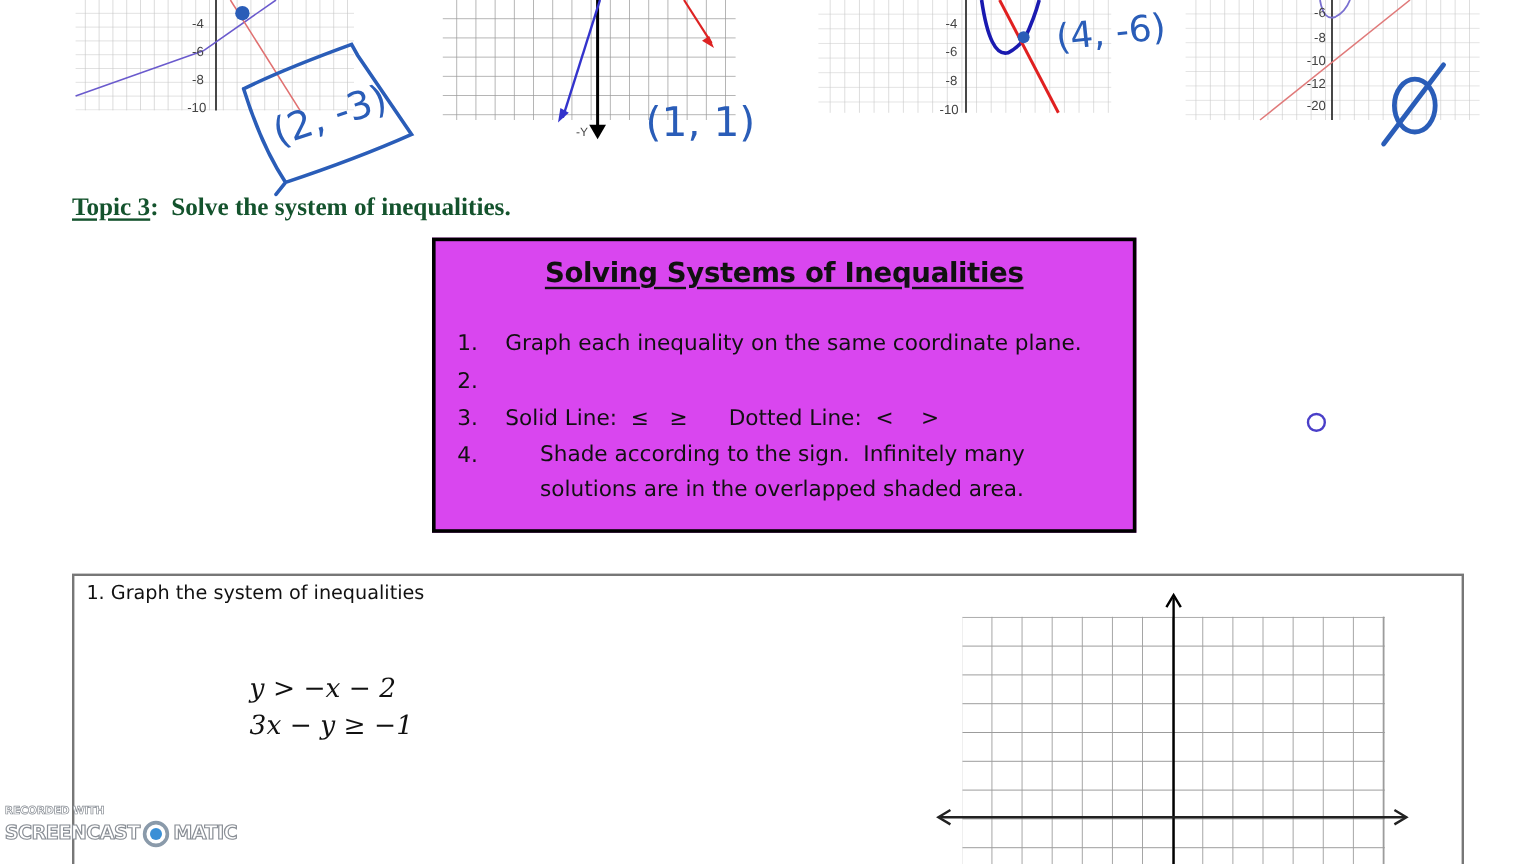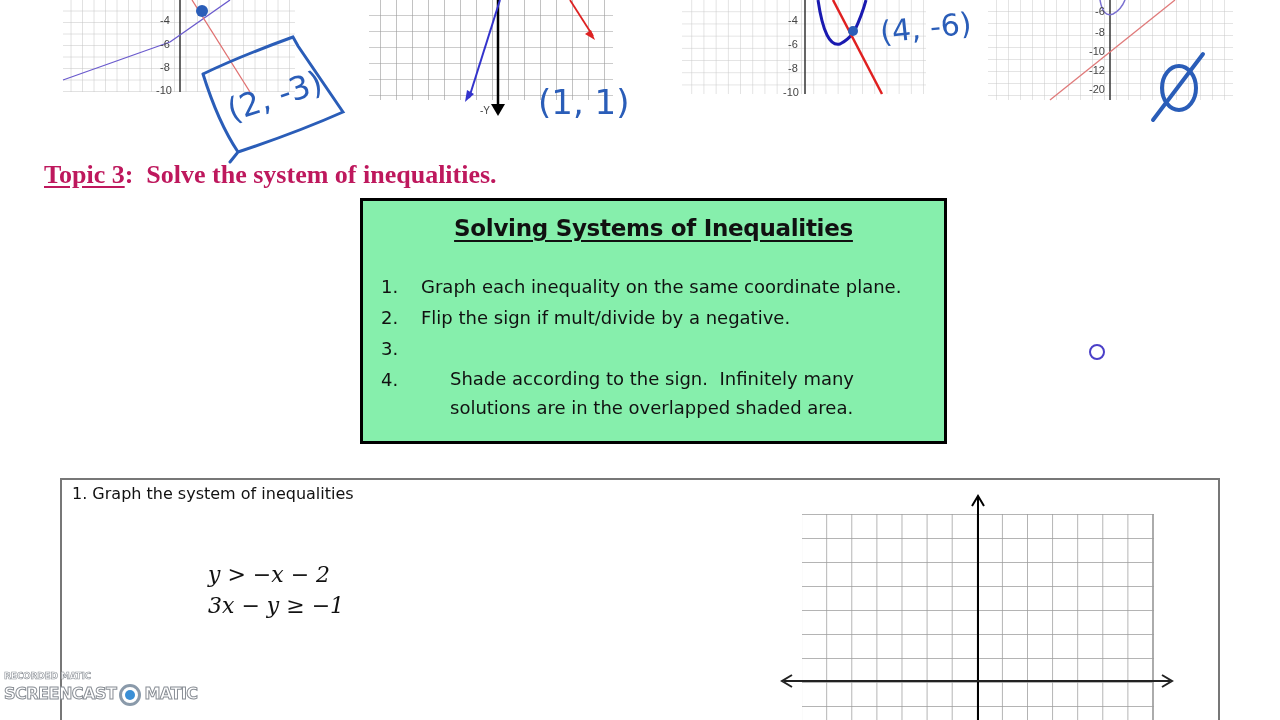--- a/index.html
+++ b/index.html
@@ -1,21 +1,21 @@
 <!DOCTYPE html>
 <html><head>
 <meta charset="utf-8">
 <style>
   html, body { margin:0; padding:0; }
   body { width:1280px; height:720px; overflow:hidden; background:#ffffff; position:relative; font-family:"Liberation Sans", sans-serif; color:#111; }
   .abs { position:absolute; }
   svg { display:block; }
-  .topic { left:44px; top:160px; font-family:"Liberation Serif", serif; font-size:26px; font-weight:bold; color:#be185d; white-space:nowrap; }
+  .topic { left:60px; top:160px; font-family:"Liberation Serif", serif; font-size:21px; font-weight:bold; color:#14532d; white-space:nowrap; }
   .topic .u { text-decoration:underline; text-underline-offset:3px; }
-  .rules-box { left:360px; top:198px; width:587px; height:246px; border:3px solid #000; box-sizing:border-box; background:#86efac; }
+  .rules-box { left:360px; top:198px; width:587px; height:246px; border:3px solid #000; box-sizing:border-box; background:#d946ef; }
   .rules-title { position:absolute; left:0; right:0; top:14px; text-align:center; font-family:"DejaVu Sans", sans-serif; font-size:23px; font-weight:bold; text-decoration:underline; text-underline-offset:4px; letter-spacing:-0.3px; }
   .rules-list { position:absolute; left:18px; top:70px; right:10px; font-family:"DejaVu Sans", sans-serif; font-size:18px; line-height:31px; }
   .rule { display:flex; }
   .rule .num { width:40px; flex:none; }
   .rule .txt { white-space:pre; }
   .rule.wrap .txt { white-space:pre-wrap; line-height:29px;margin-left:29px; }
   .problem-box { left:60px; top:478px; width:1160px; height:260px; border:2px solid #777; box-sizing:border-box; }
   .problem-label { left:72px; top:484px; font-family:"DejaVu Sans", sans-serif; font-size:16px; }
   .eq { font-family:"DejaVu Serif", serif; font-size:22px; font-style:italic; white-space:pre; }
   .wm-small { left:4px; top:671px; font-family:"DejaVu Sans", sans-serif; font-size:9px; font-weight:bold; color:#fff; -webkit-text-stroke:0.6px #8a8f96; letter-spacing:-0.2px; }
@@ -122,24 +122,24 @@
 
 <div class="abs rules-box">
   <div class="rules-title">Solving Systems of Inequalities</div>
   <div class="rules-list">
     <div class="rule">
       <span class="num">1.</span>
       <span class="txt">Graph each inequality on the same coordinate plane.</span>
     </div>
     <div class="rule">
       <span class="num">2.</span>
-      <span class="txt">Flip the sign if mult/divide by a negative.</span>
     </div>
     <div class="rule">
       <span class="num">3.</span>
+      <span class="txt">Solid Line:  ≤   ≥      Dotted Line:  &lt;    &gt;</span>
     </div>
     <div class="rule wrap">
       <span class="num">4.</span>
       <span class="txt" style="width:440px;display:block;">Shade according to the sign.  Infinitely many solutions are in the overlapped shaded area.</span>
     </div>
   </div>
 </div>
 
 <div class="abs" style="left:1089px;top:344px;width:16px;height:16px;border:2px solid #4a3fc8;border-radius:50%;box-sizing:border-box;"></div>
 
@@ -158,20 +158,20 @@
     <rect x="26" y="24" width="352" height="210" fill="url(#g5)"></rect>
     <line x1="377" y1="24" x2="377" y2="230" stroke="#9c9c9c" stroke-width="1.5"></line>
     <line x1="202" y1="8" x2="202" y2="230" stroke="#000" stroke-width="2"></line>
     <path d="M196 16 L202 6 L208 16" fill="none" stroke="#000" stroke-width="2"></path>
     <line x1="8" y1="191" x2="394" y2="191" stroke="#222" stroke-width="2"></line>
     <path d="M16 185 L6 191 L16 197" fill="none" stroke="#222" stroke-width="2"></path>
     <path d="M386 185 L396 191 L386 197" fill="none" stroke="#222" stroke-width="2"></path>
   </svg>
 </div>
 
-<div class="abs wm-small">RECORDED MATIC</div>
+<div class="abs wm-small">RECORDED WITH</div>
 <div class="abs" style="left:4px;top:684px;display:flex;align-items:flex-start;">
   <span class="wm-big">SCREENCAST</span>
   <span style="display:inline-block;width:22px;height:22px;border-radius:50%;border:3px solid #8a9aaa;box-sizing:border-box;margin:0 3px;position:relative;background:#fff;">
     <span style="position:absolute;left:3px;top:3px;width:10px;height:10px;border-radius:50%;background:#3a8fd6;"></span>
   </span>
   <span class="wm-big">MATIC</span>
 </div>
 
 </body></html>

